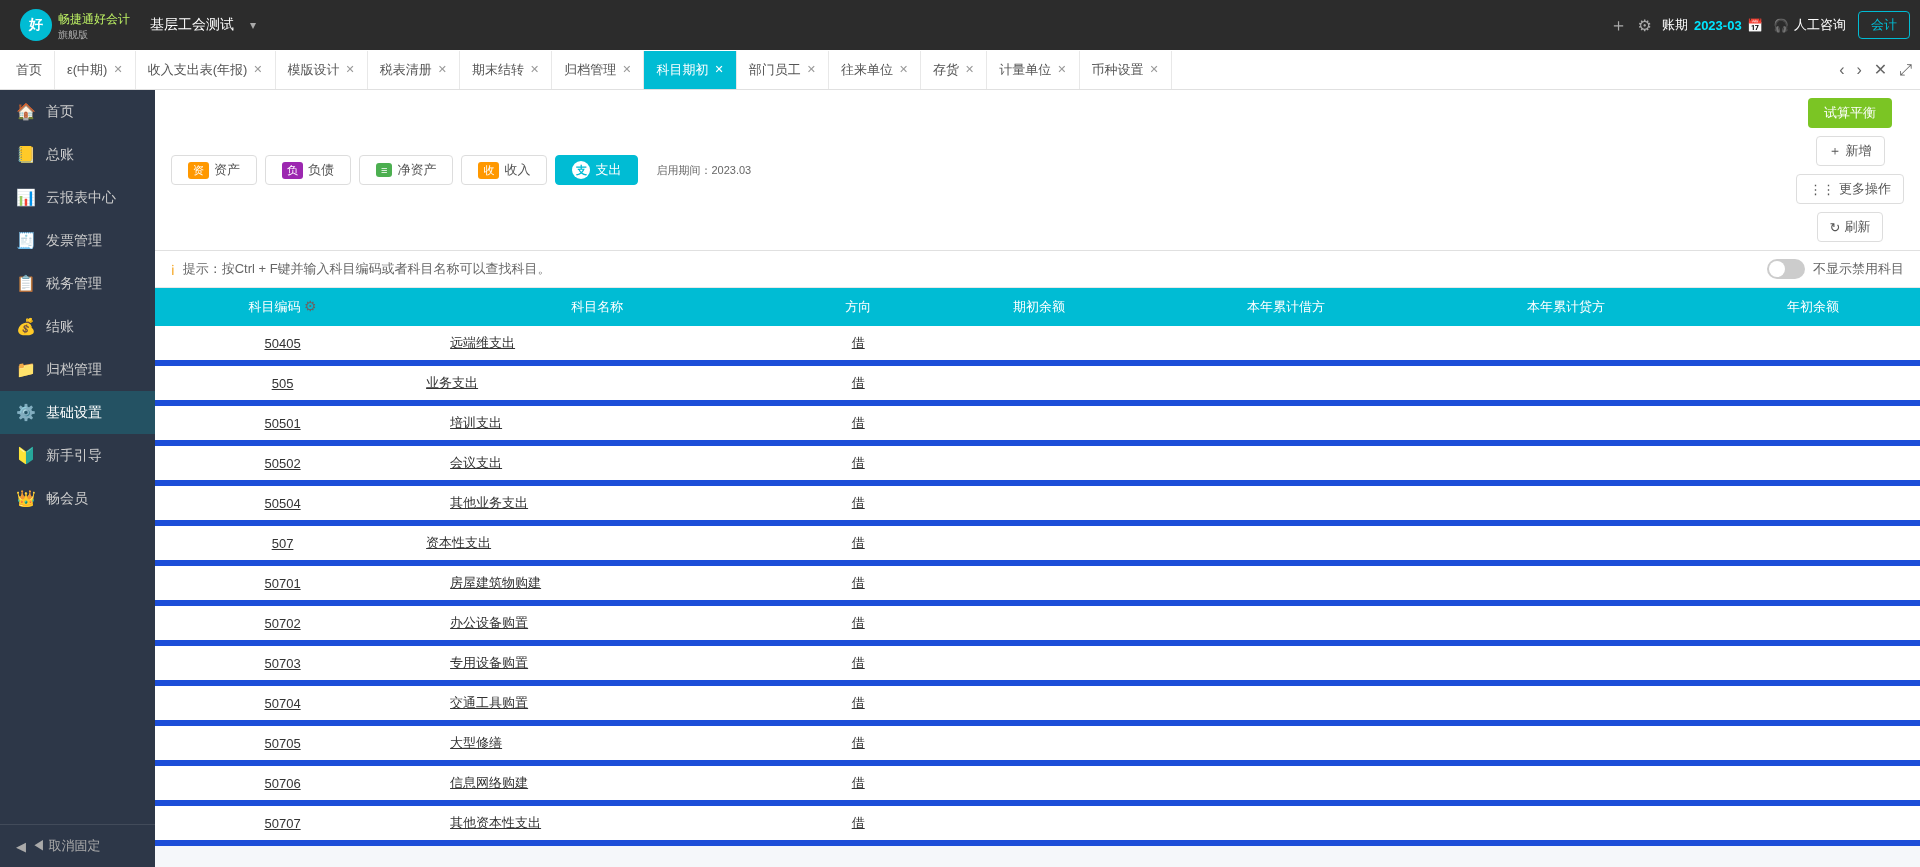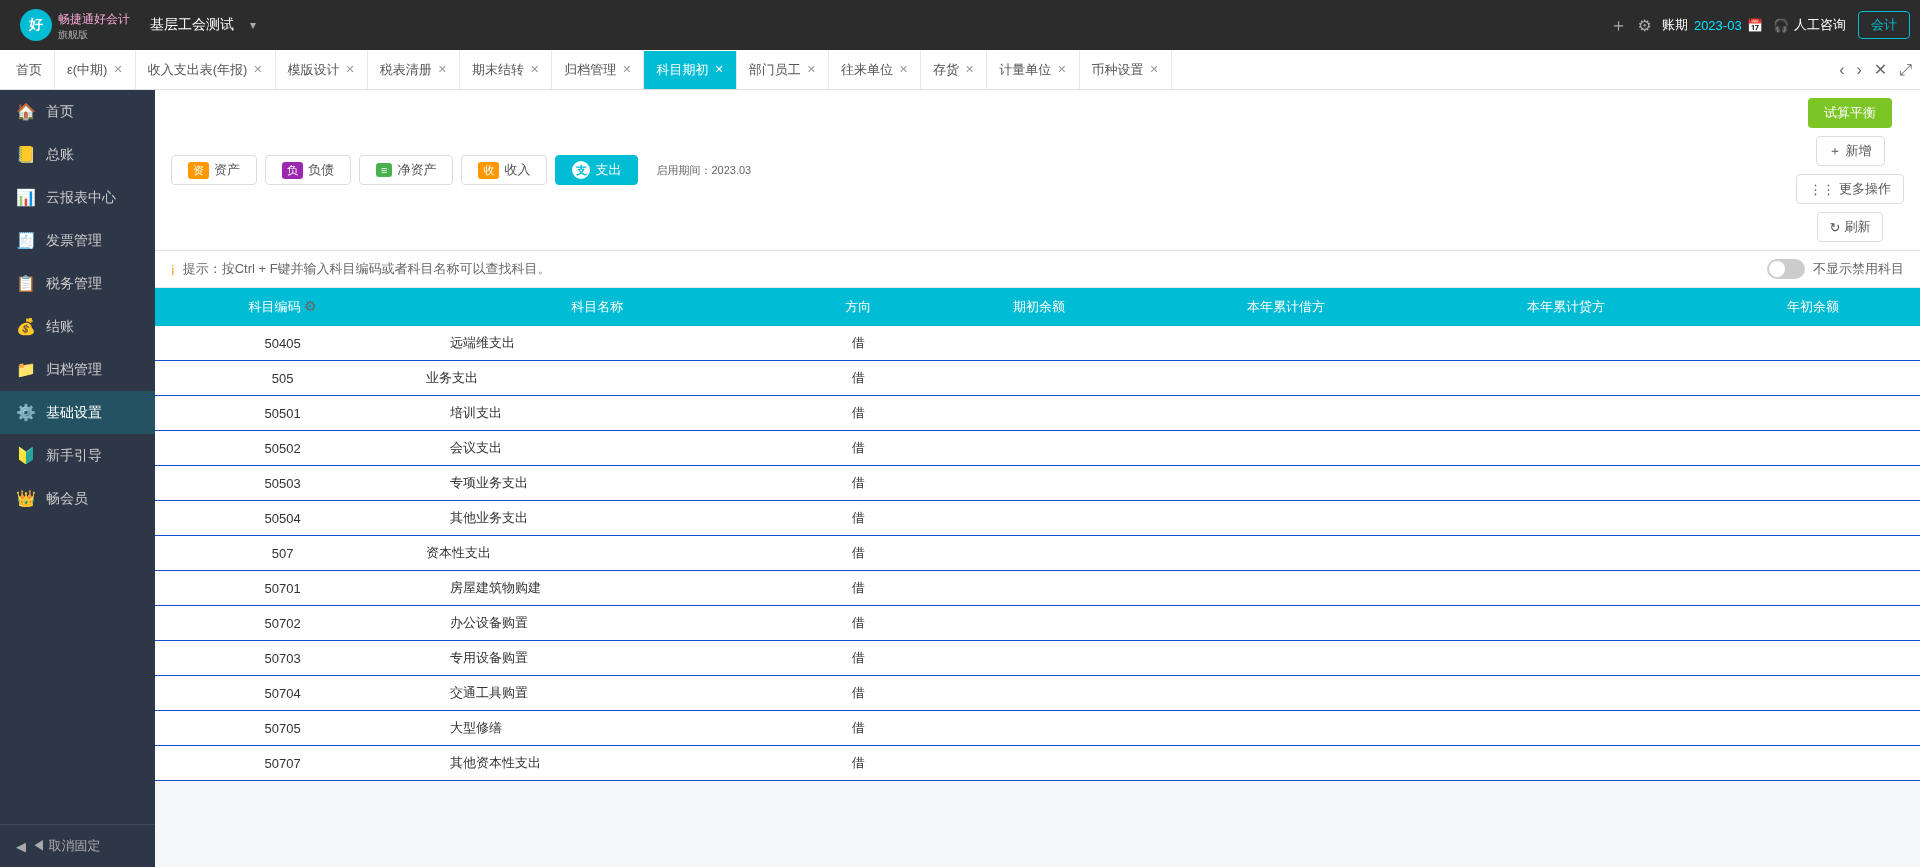--- a/index.html
+++ b/index.html
@@ -4,29 +4,29 @@
   <style>
     * { box-sizing: border-box; margin: 0; padding: 0; }
     body { font-family: "Microsoft YaHei", "SimHei", sans-serif; font-size: 13px; background: #f0f2f5; color: #333; overflow: hidden; width: 1920px; height: 867px; }
 
     
     .top-header {
       display: flex; align-items: center; background: #2c2c2c; height: 50px; padding: 0 10px; gap: 10px;
     }
     .logo-area { display: flex; flex-direction: column; align-items: center; width: 130px; }
     .logo-icon { width: 32px; height: 32px; background: #00bcd4; border-radius: 50%; display: flex; align-items: center; justify-content: center; color: white; font-weight: bold; font-size: 14px; }
-    .logo-text { color: #f9a8d4; font-size: 12px; margin-top: 2px; }
+    .logo-text { color: #bef264; font-size: 12px; margin-top: 2px; }
     .logo-sub { color: #aaa; font-size: 10px; }
     .company-name { color: #fff; font-size: 14px; flex: 1; display: flex; align-items: center; gap: 16px; }
     .company-name span { cursor: pointer; }
     .dropdown-arrow { color: #aaa; font-size: 12px; }
     .add-btn { color: #aaa; font-size: 18px; cursor: pointer; }
     .settings-btn { color: #aaa; font-size: 16px; cursor: pointer; }
     .period { color: #fff; font-size: 13px; display: flex; align-items: center; gap: 6px; }
-    .period-val { color: #00e5ff; }
+    .period-val { color: #00e5ff; font-weight: bold; }
     .calendar-icon { color: #00e5ff; cursor: pointer; }
     .header-right { display: flex; align-items: center; gap: 12px; margin-left: auto; }
     .customer-service { color: #fff; font-size: 13px; cursor: pointer; display: flex; align-items: center; gap: 4px; }
     .account-btn { background: transparent; border: 1px solid #00bcd4; color: #00bcd4; padding: 4px 12px; border-radius: 4px; cursor: pointer; font-size: 13px; }
 
     
     .tab-bar {
       display: flex; align-items: center; background: #fff; border-bottom: 1px solid #e0e0e0; height: 40px; padding: 0 4px; overflow: hidden;
     }
     .tab-item {
@@ -85,21 +85,21 @@
     .toggle-switch::after {
       content: ''; position: absolute; width: 16px; height: 16px; background: #fff; border-radius: 50%; top: 2px; left: 2px; transition: 0.2s;
     }
 
     
     .table-container { flex: 1; overflow: auto; padding: 0; }
     table { width: 100%; border-collapse: collapse; background: #fff; }
     thead tr { background: #00bcd4; color: #fff; }
     thead th { padding: 10px 16px; font-weight: 500; font-size: 13px; text-align: center; white-space: nowrap; }
     thead th:first-child { text-align: center; }
-    tbody tr { border-bottom: 1px solid #1d4ed8; }
+    tbody tr { border-bottom: 6px solid #1d4ed8; text-decoration: underline; }
     tbody td { padding: 8px 16px; font-size: 13px; color: #333; text-align: center; }
     tbody td:first-child { color: #333; }
     tbody td:nth-child(2) { text-align: left; padding-left: 40px; }
     tbody tr.parent-row td { font-weight: 500; }
     tbody tr.parent-row td:nth-child(2) { padding-left: 16px; }
 
     .gear-icon { color: #666; cursor: pointer; font-size: 14px; }
 
     
     ::-webkit-scrollbar { width: 8px; height: 8px; }
@@ -347,29 +347,20 @@
             <tr>
               <td>50502</td>
               <td>会议支出</td>
               <td>借</td>
               <td></td>
               <td></td>
               <td></td>
               <td></td>
             </tr>
             <tr>
-              <td>50503</td>
-              <td>专项业务支出</td>
-              <td>借</td>
-              <td></td>
-              <td></td>
-              <td></td>
-              <td></td>
-            </tr>
-            <tr>
               <td>50504</td>
               <td>其他业务支出</td>
               <td>借</td>
               <td></td>
               <td></td>
               <td></td>
               <td></td>
             </tr>
             <tr class="parent-row">
               <td>507</td>
@@ -419,20 +410,29 @@
             <tr>
               <td>50705</td>
               <td>大型修缮</td>
               <td>借</td>
               <td></td>
               <td></td>
               <td></td>
               <td></td>
             </tr>
             <tr>
+              <td>50706</td>
+              <td>信息网络购建</td>
+              <td>借</td>
+              <td></td>
+              <td></td>
+              <td></td>
+              <td></td>
+            </tr>
+            <tr>
               <td>50707</td>
               <td>其他资本性支出</td>
               <td>借</td>
               <td></td>
               <td></td>
               <td></td>
               <td></td>
             </tr>
           </tbody>
       </table>

